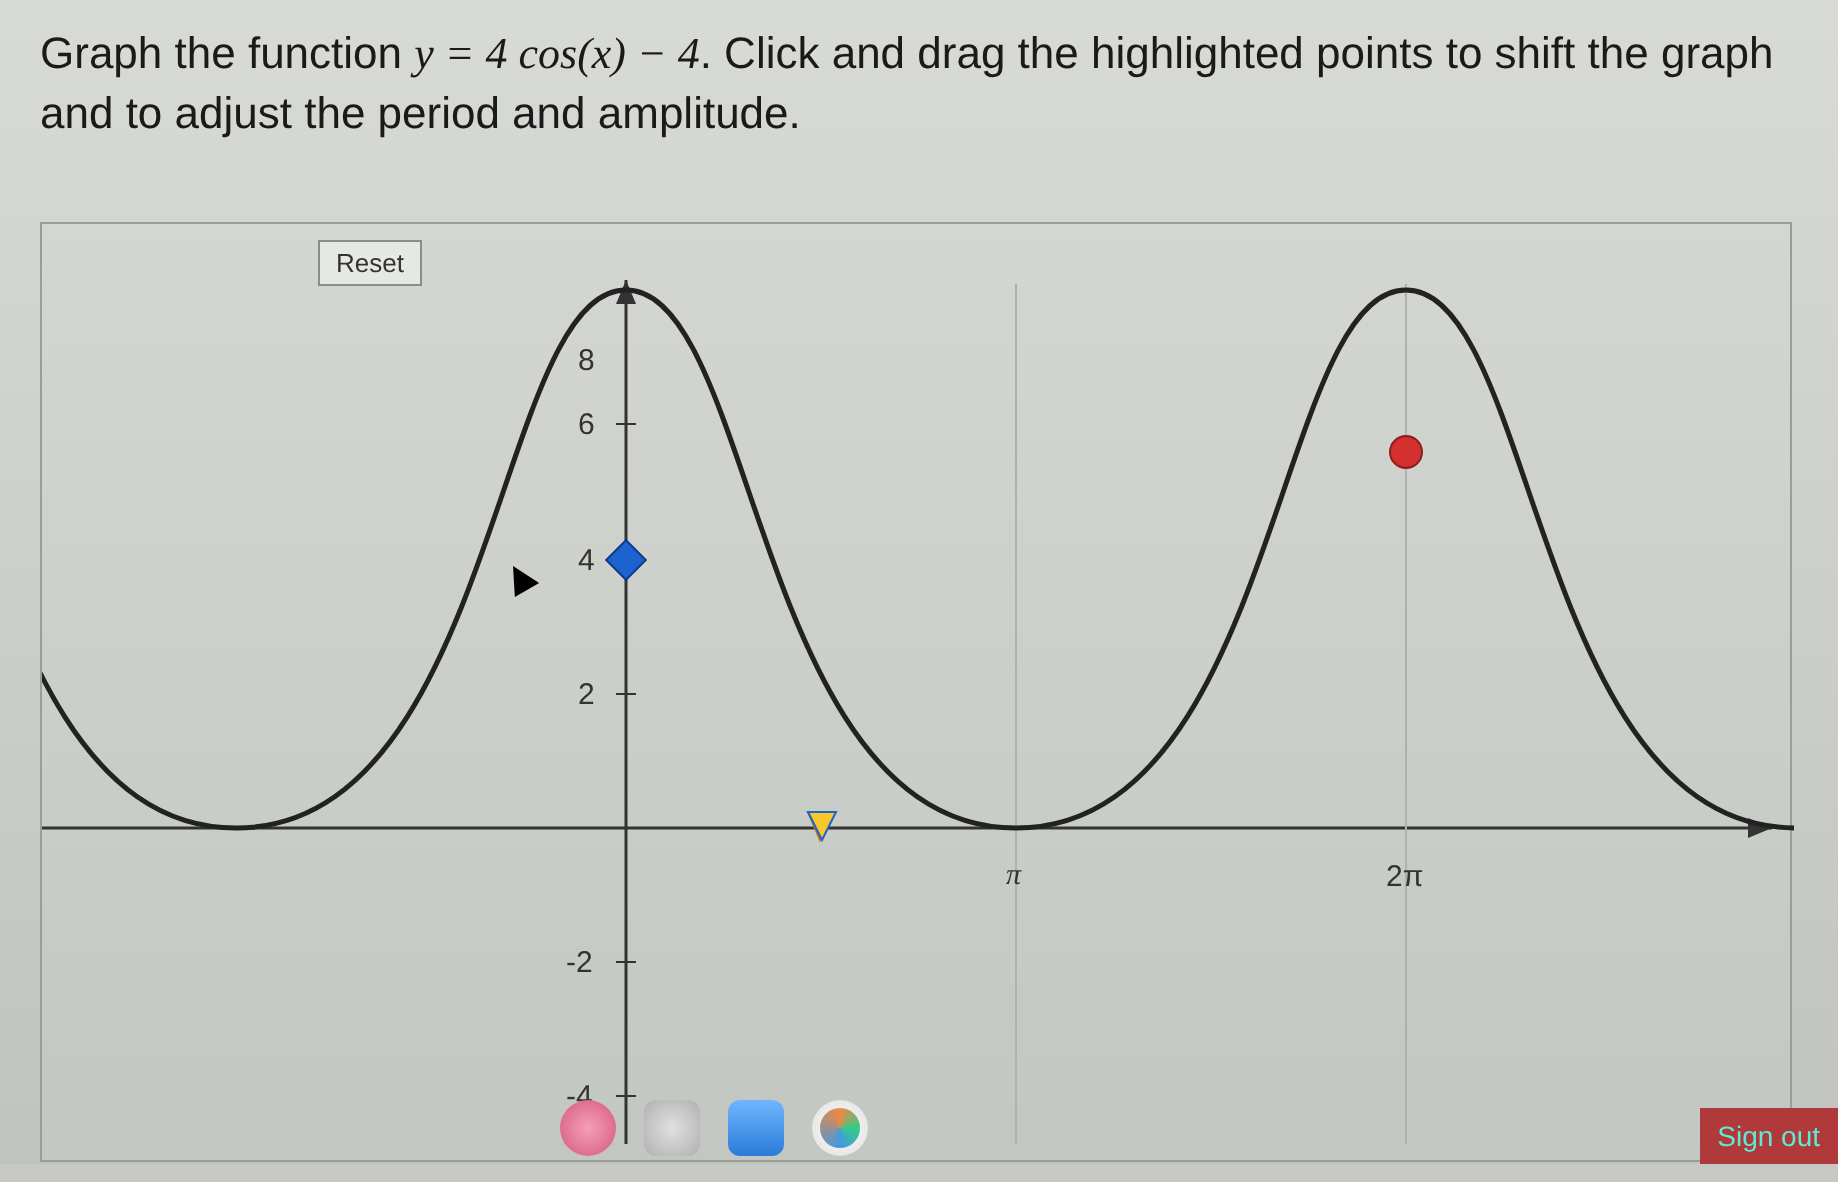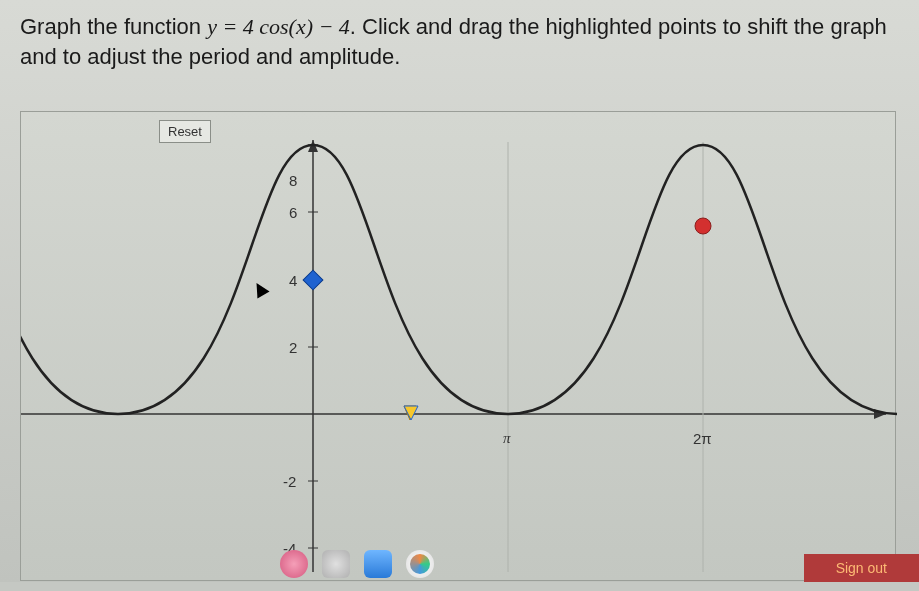--- a/index.html
+++ b/index.html
@@ -58,23 +58,23 @@
   .axis-label {
     position: absolute;
     font-size: 15px;
     color: #333;
   }
   .signout {
     position: absolute;
     right: 0;
     bottom: 0;
     background: #b03a3a;
-    color: #fdba74;
+    color: #5eead4;
     font-size: 14px;
-    padding: 6px 32px;
+    padding: 6px 9px;
     cursor: pointer;
     margin-top: 24px;
   }
   .taskbar {
     position: absolute;
     left: 280px;
     bottom: 4px;
     display: flex;
     gap: 14px;
   }

